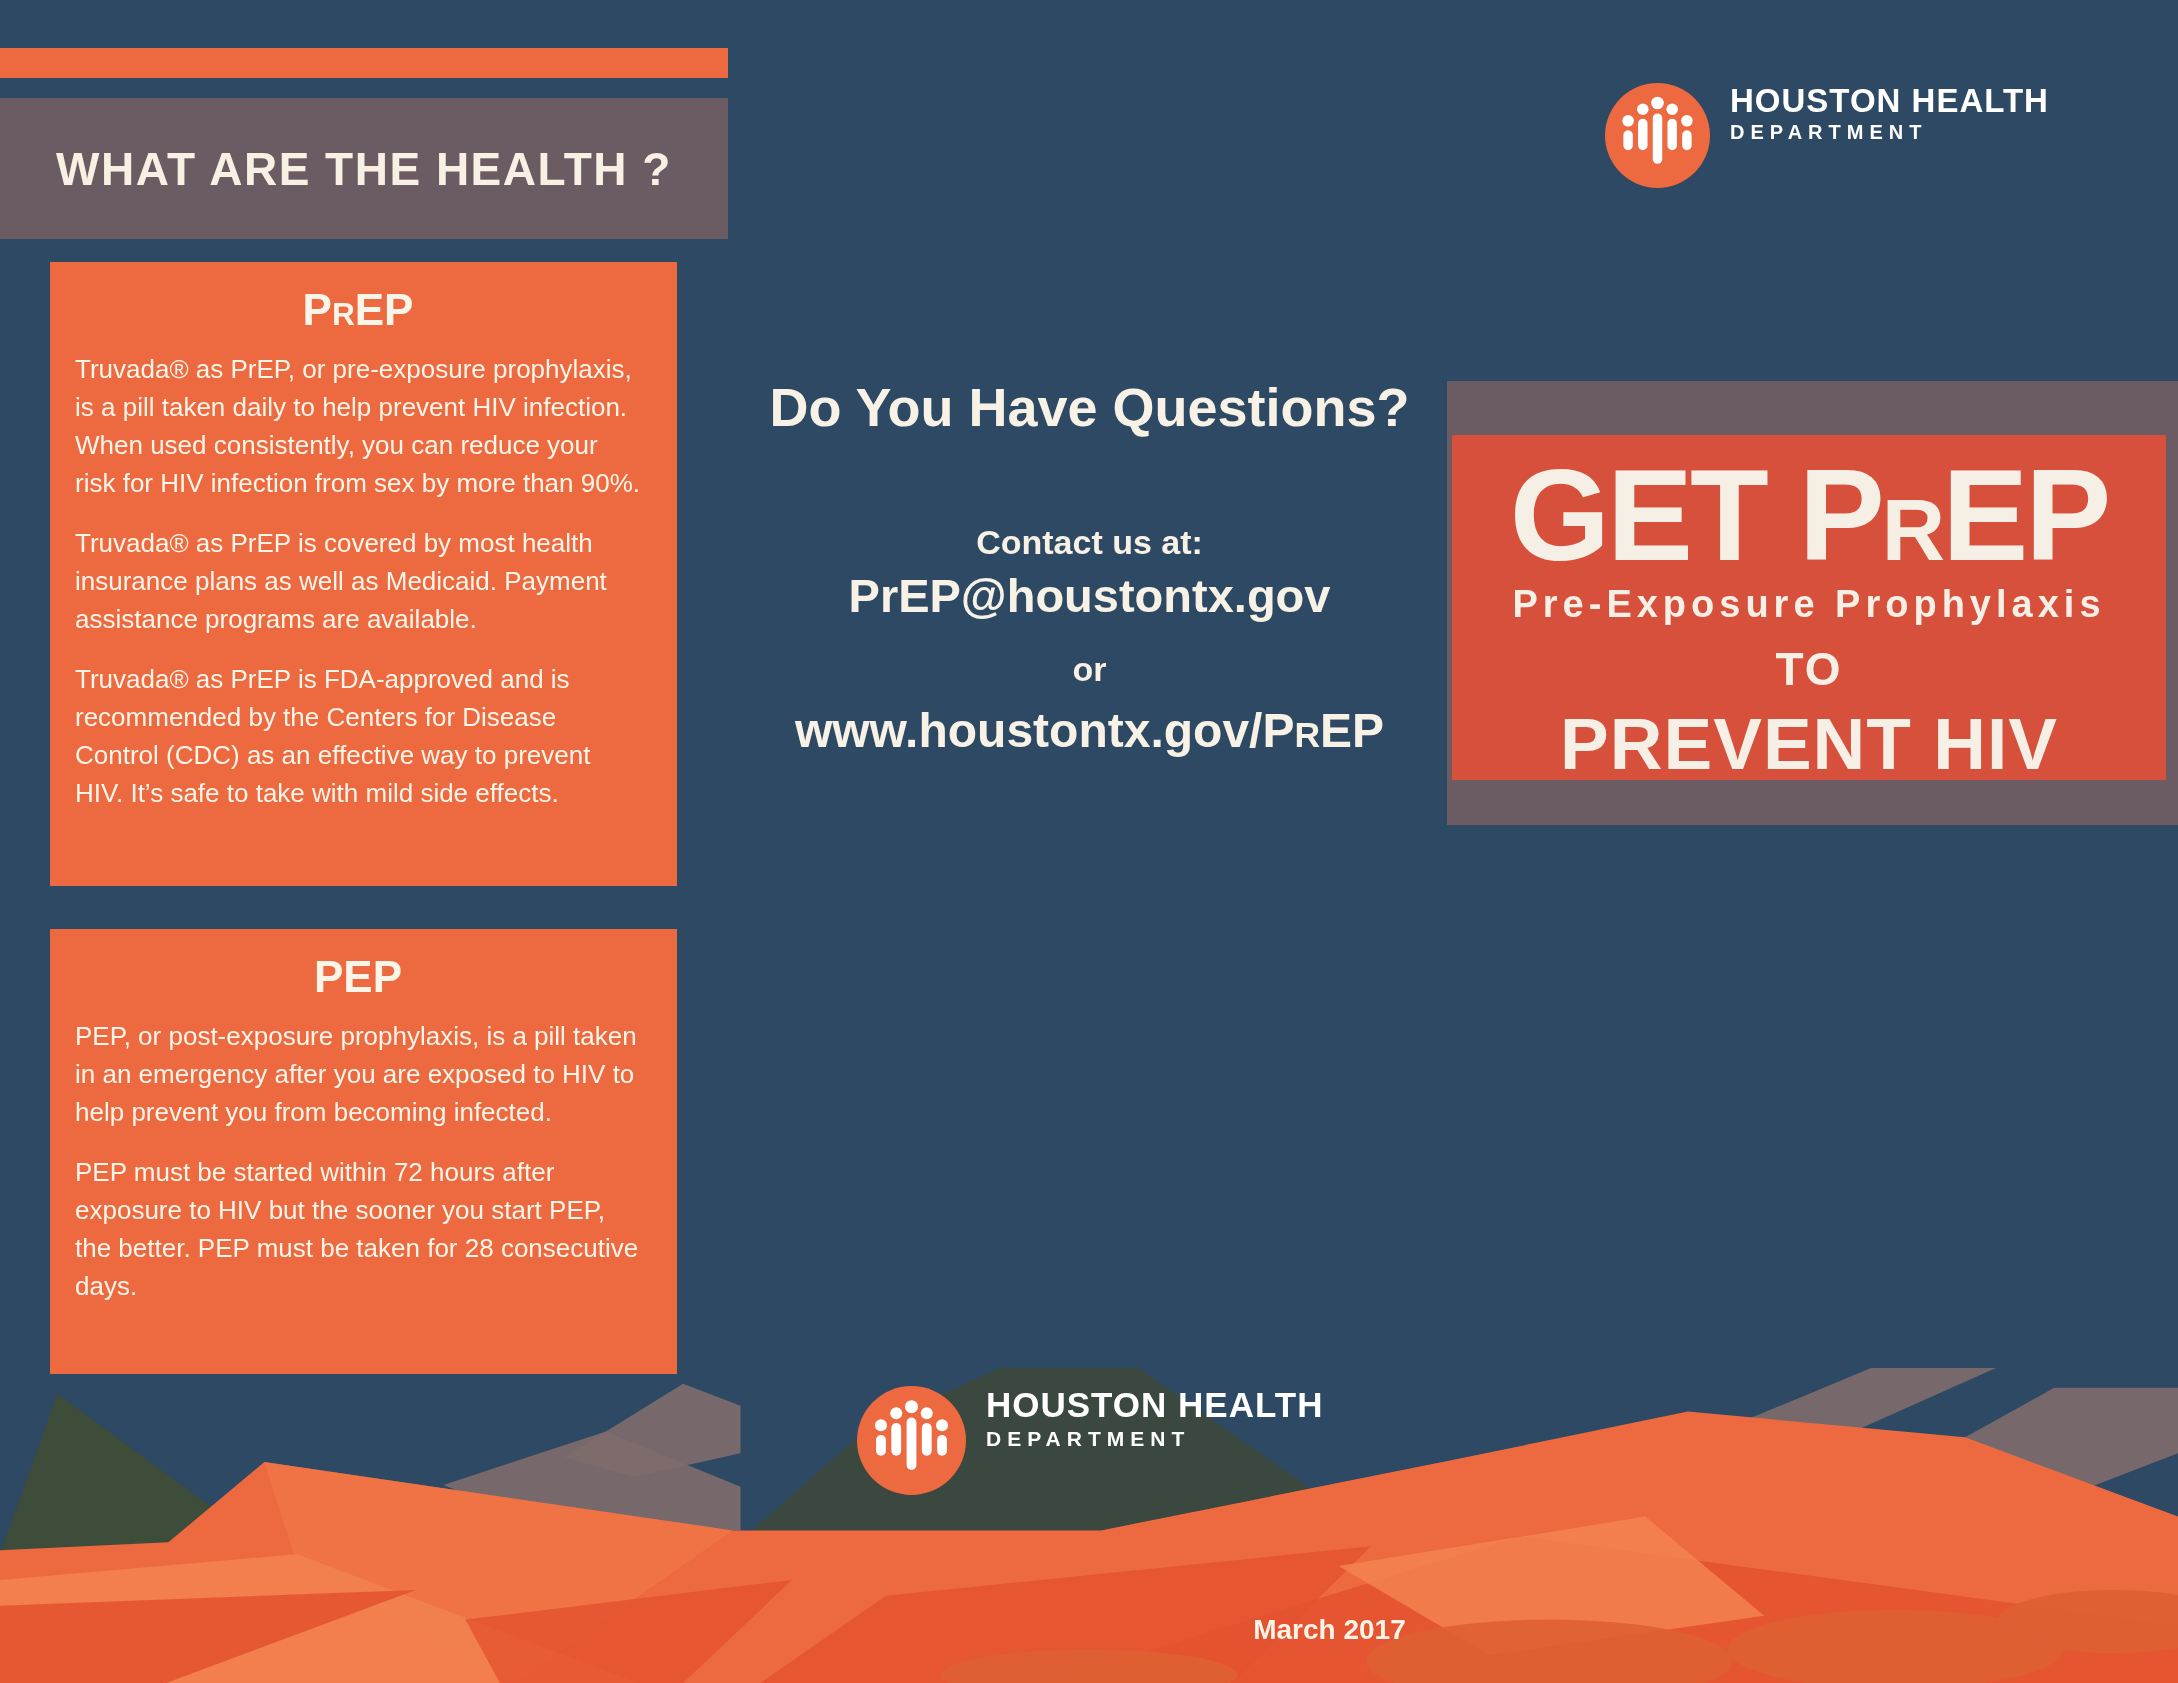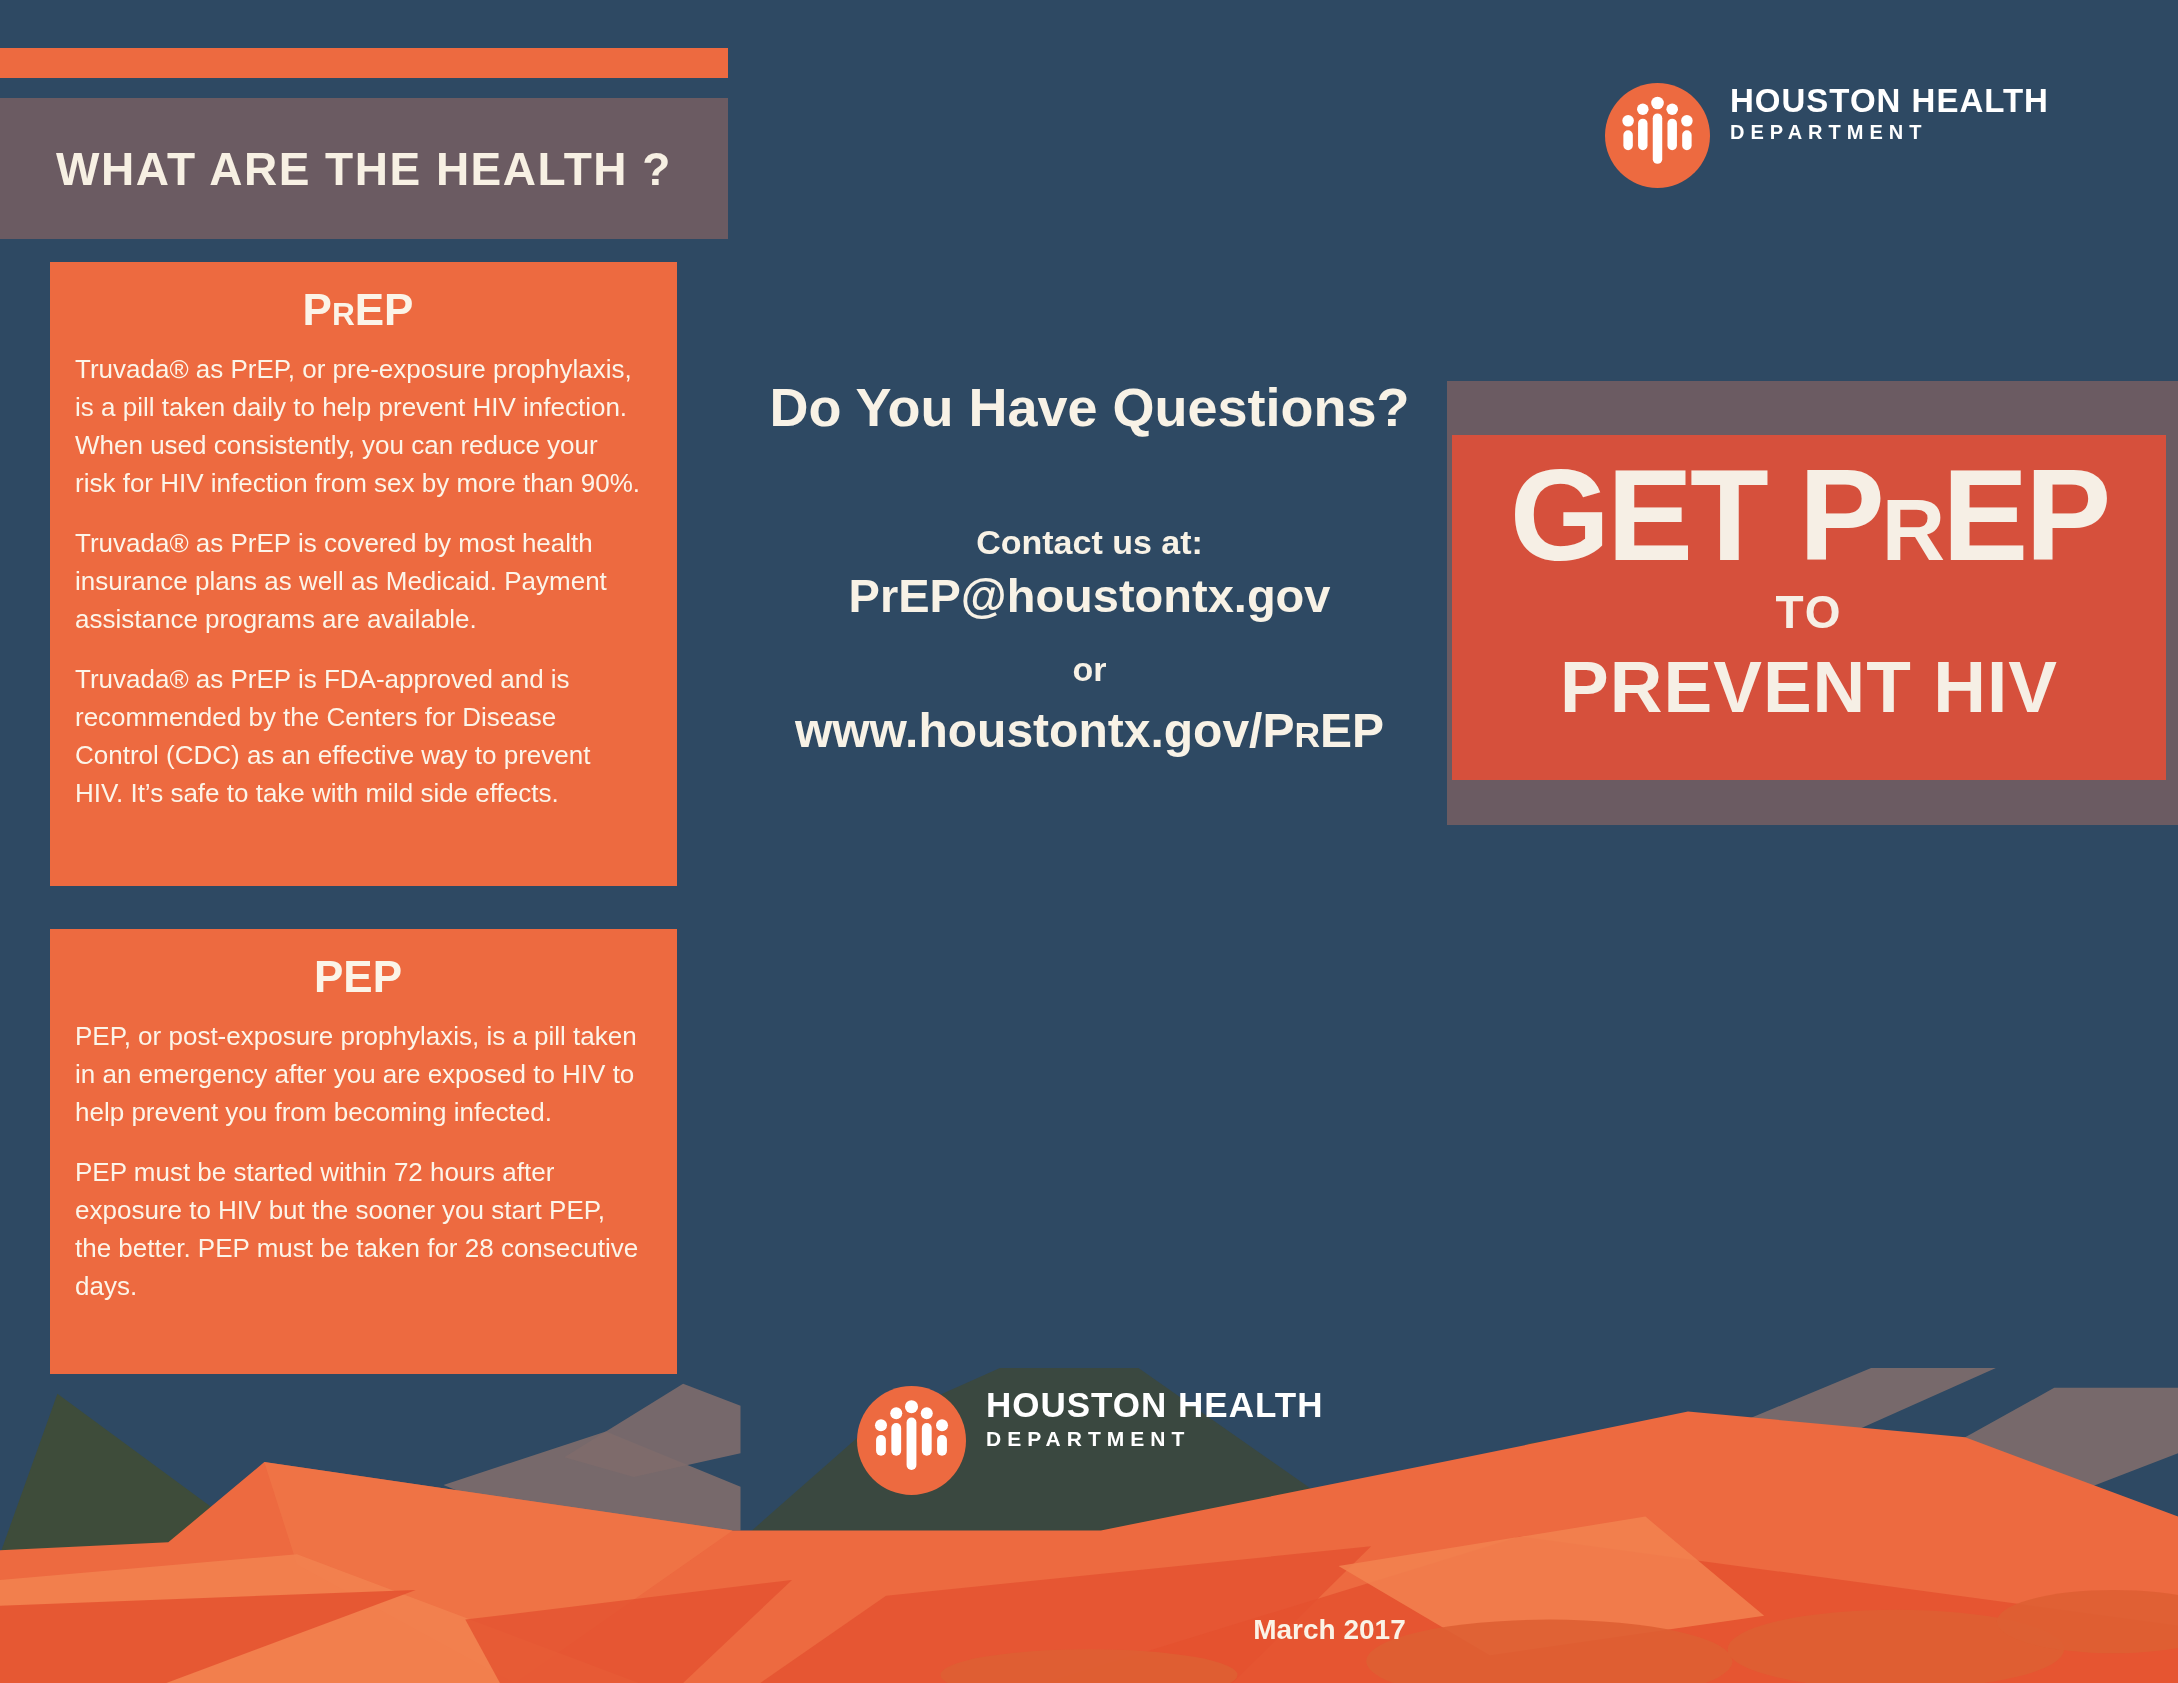--- a/index.html
+++ b/index.html
@@ -124,20 +124,21 @@
   </span>
   <span class="logo-text">
     <span class="logo-line1">HOUSTON HEALTH</span>
     <span class="logo-line2">DEPARTMENT</span>
   </span>
 </div>
 
 <div class="abs banner-bg"></div>
 <div class="abs banner-box">
   <div class="banner-title"><span>GET P</span><span class="banner-r">R</span><span>EP</span></div>
+  <div class="banner-subtitle">Pre-Exposure Prophylaxis</div>
   <div class="banner-to">TO</div>
   <div class="banner-prevent">PREVENT HIV</div>
 </div>
 
 <svg class="abs bottom-art" viewBox="0 0 2200 320" preserveAspectRatio="none">
   <rect x="0" y="0" width="2200" height="320" fill="#2E4963"></rect>
 
   <polygon points="0,190 58,28 455,320 0,320" fill="#3E4C3A"></polygon>
   <polygon points="755,170 880,60 1010,2 1150,2 1390,170 755,170" fill="#3A4840"></polygon>
   <polygon points="1543,78 1650,68 1565,115" fill="#49523F" opacity="0.9"></polygon>

